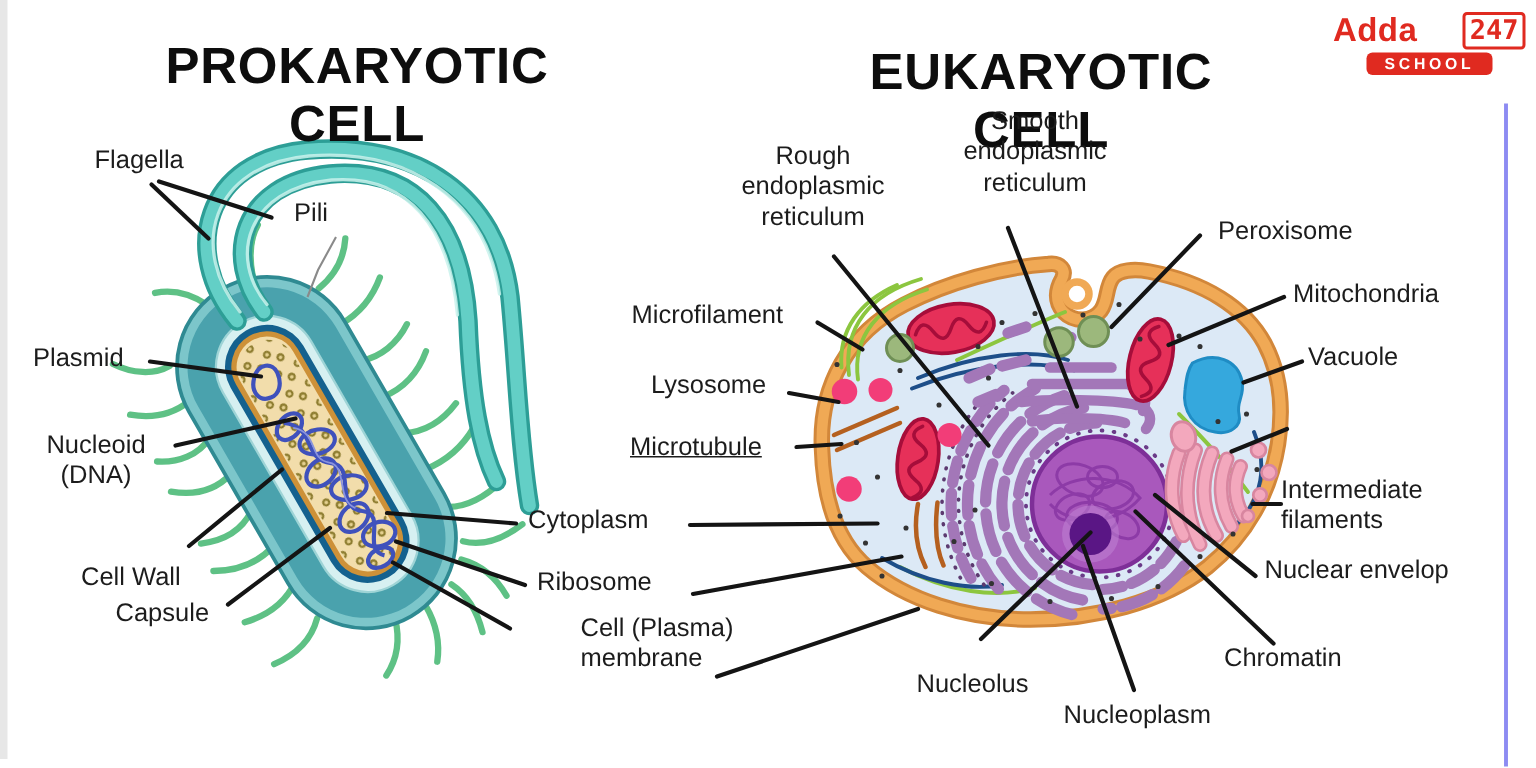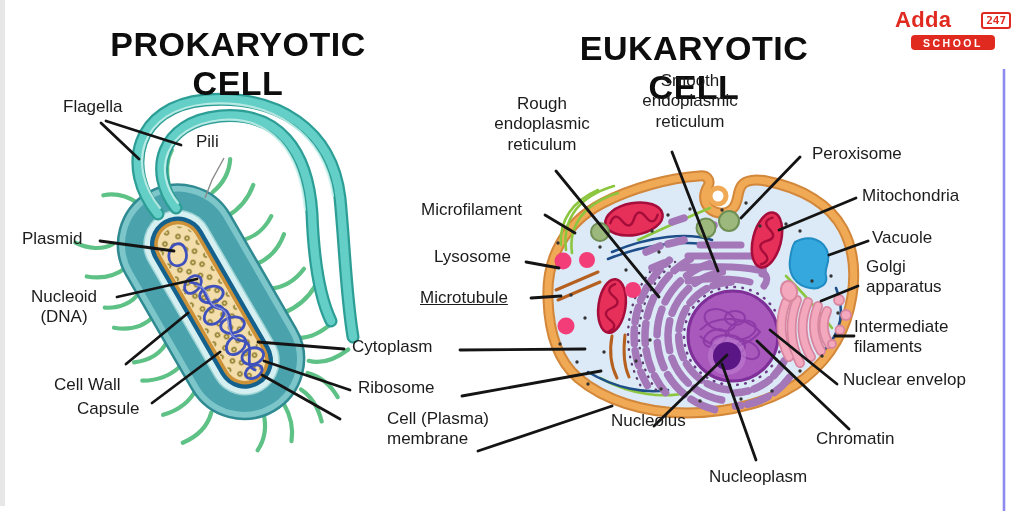--- a/index.html
+++ b/index.html
@@ -20,21 +20,21 @@
          font-family:"Liberation Sans",sans-serif;}
   #art{position:absolute;left:0;top:0;width:1024px;height:512px;}
   .title{position:absolute;font-weight:bold;font-size:34px;letter-spacing:.5px;
          color:var(--c-title_text);text-align:center;}
   .lbl{position:absolute;font-size:17px;color:var(--c-label_text);line-height:1.2;white-space:pre-line;}
   .ctr{text-align:center;}
   
   .logo{position:absolute;left:901px;top:7px;width:104px;text-align:center;}
   .logo-row{display:flex;align-items:center;justify-content:center;gap:28px;}
   .logo-brand{color:var(--c-brand_red);font-weight:bold;font-size:22px;letter-spacing:.3px;}
-  .logo-num{color:var(--c-brand_red);font-weight:bold;font-size:11px;border:2.5px solid var(--c-brand_red);
+  .logo-num{color:var(--c-brand_red);font-weight:bold;font-size:18px;border:2.5px solid var(--c-brand_red);
             border-radius:3px;padding:0 3px;margin-left:2px;font-family:"DejaVu Sans Mono",monospace;}
   .logo-pill{background:var(--c-brand_red);color:#fff;font-size:10.5px;font-weight:bold;
              letter-spacing:2.5px;border-radius:4px;padding:1.5px 0;margin:2px 10px 0;}
   
   .pili-h{fill:none;stroke:var(--c-pili_green);stroke-width:4.2;stroke-linecap:round;}
   .pdot{fill:#e6d291;stroke:#8d7c2f;stroke-width:1.5;}
   .leader{stroke:var(--c-leader_line);stroke-width:2.8;stroke-linecap:round;}
   .thin{stroke:#8a8a8a;stroke-width:1.4;fill:none;}
   .flag-o{fill:none;stroke:var(--c-flagella_edge);stroke-width:13;stroke-linecap:round;}
   .flag-i{fill:none;stroke:var(--c-flagella_teal);stroke-width:8.5;stroke-linecap:round;}
@@ -333,22 +333,20 @@
 reticulum</div>
   <div class="lbl ctr" style="left:625px;top:71px;width:130px;">Smooth
 endoplasmic
 reticulum</div>
   <div class="lbl" style="left:421px;top:200px;">Microfilament</div>
   <div class="lbl" style="left:434px;top:247px;">Lysosome</div>
   <div class="lbl" style="left:420px;top:288px;text-decoration:underline;">Microtubule</div>
   <div class="lbl" style="left:812px;top:144px;">Peroxisome</div>
   <div class="lbl" style="left:862px;top:186px;">Mitochondria</div>
   <div class="lbl" style="left:872px;top:228px;">Vacuole</div>
-  <div class="lbl" style="left:866px;top:257px;">Golgi
-apparatus</div>
   <div class="lbl" style="left:843px;top:370px;">Nuclear envelop</div>
   <div class="lbl" style="left:854px;top:317px;">Intermediate
 filaments</div>
   <div class="lbl" style="left:816px;top:429px;">Chromatin</div>
-  <div class="lbl" style="left:611px;top:411px;">Nucleolus</div>
+  <div class="lbl" style="left:611px;top:446px;">Nucleolus</div>
   <div class="lbl" style="left:709px;top:467px;">Nucleoplasm</div>
 
 </div>
 
 </body></html>

